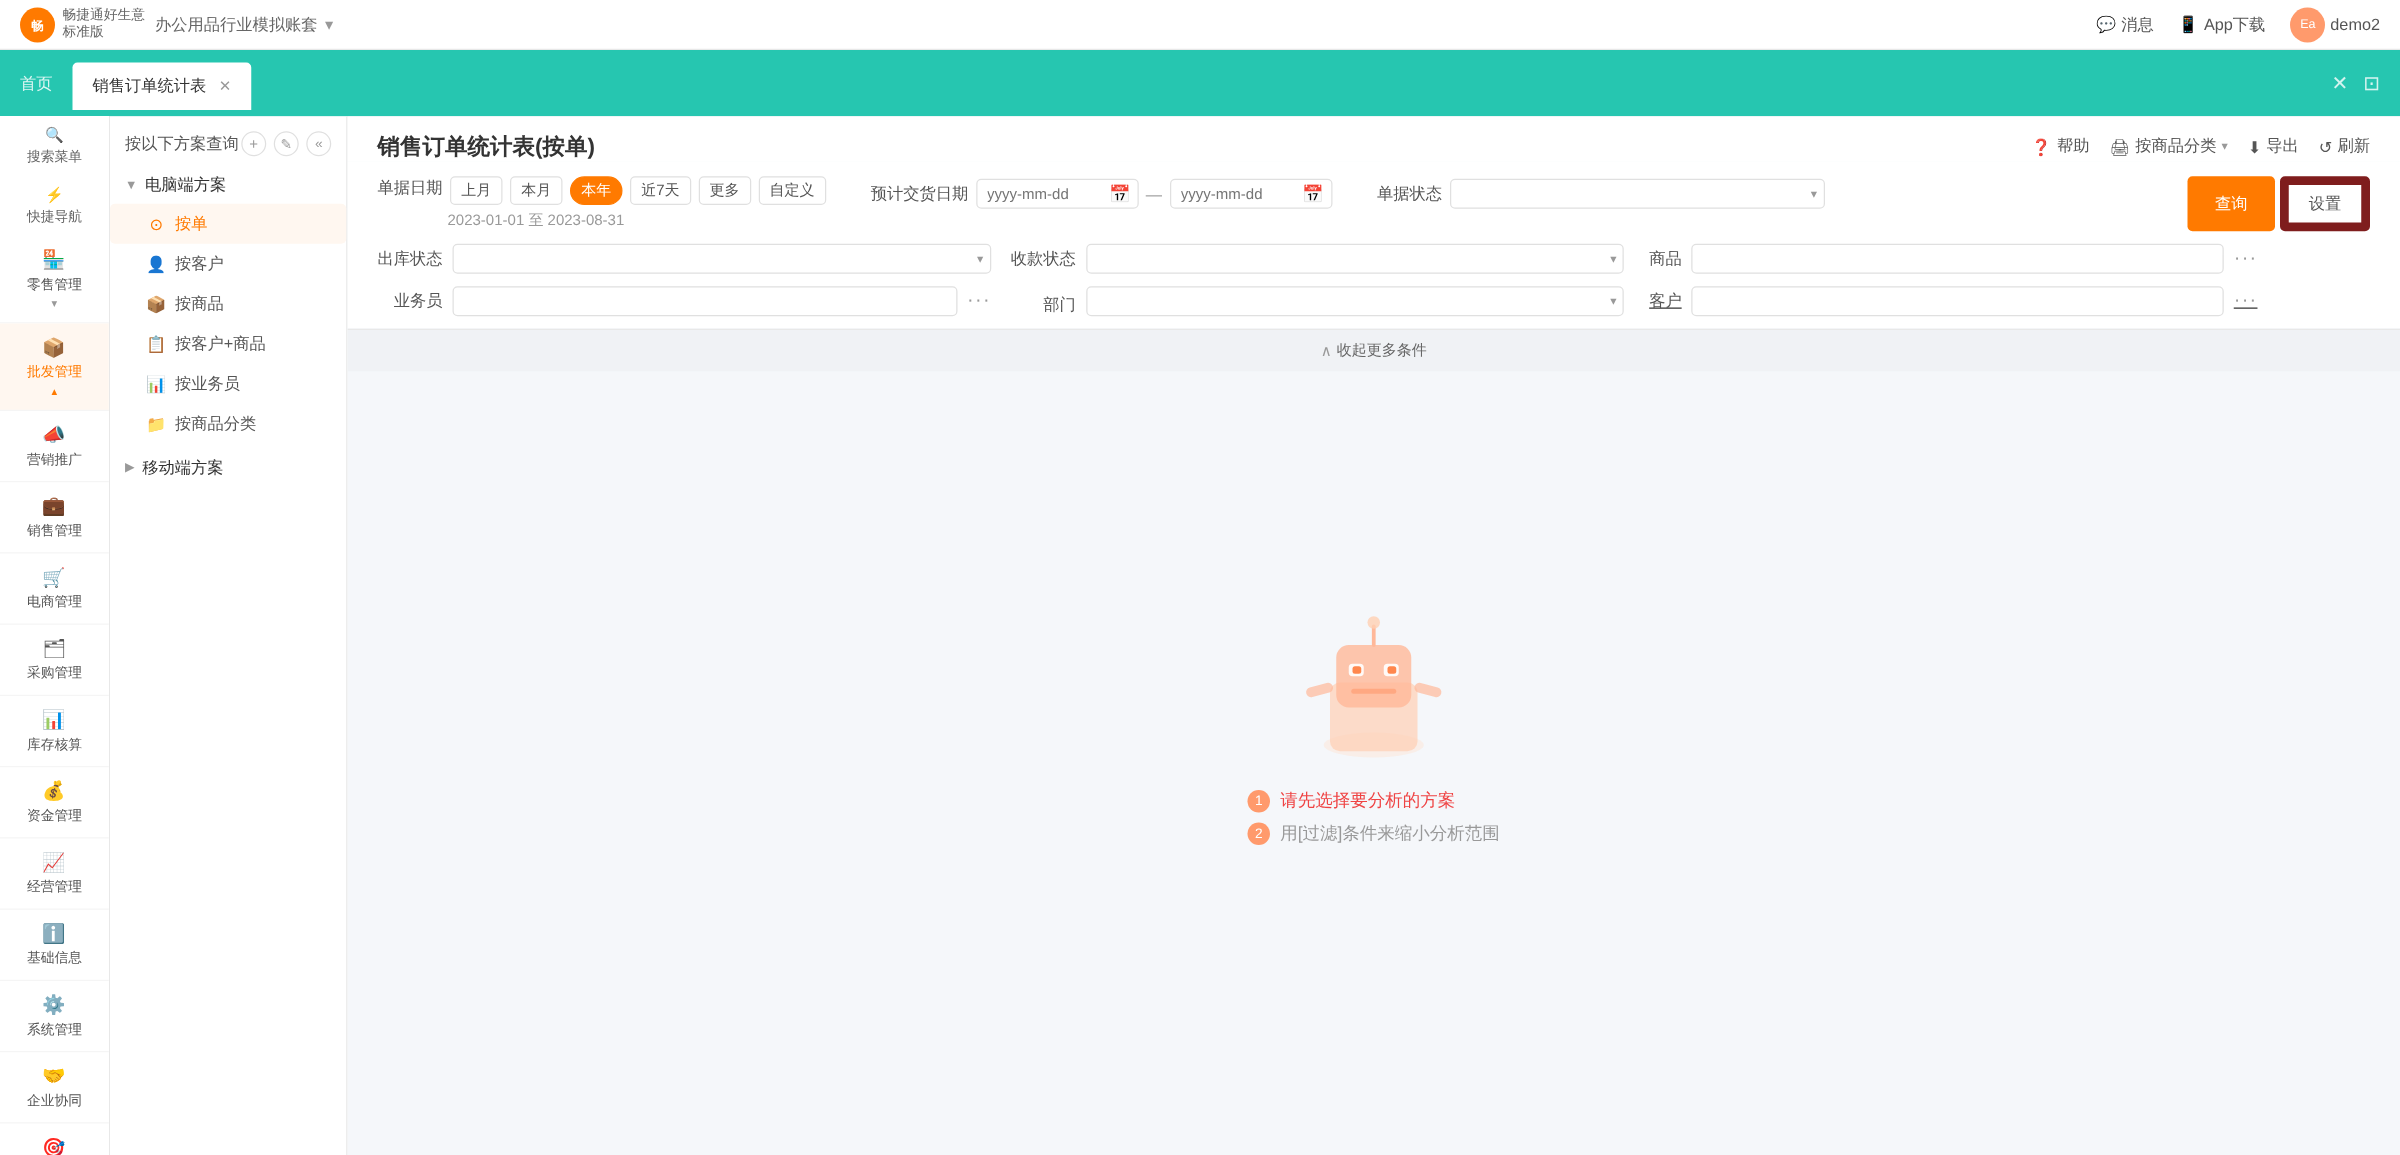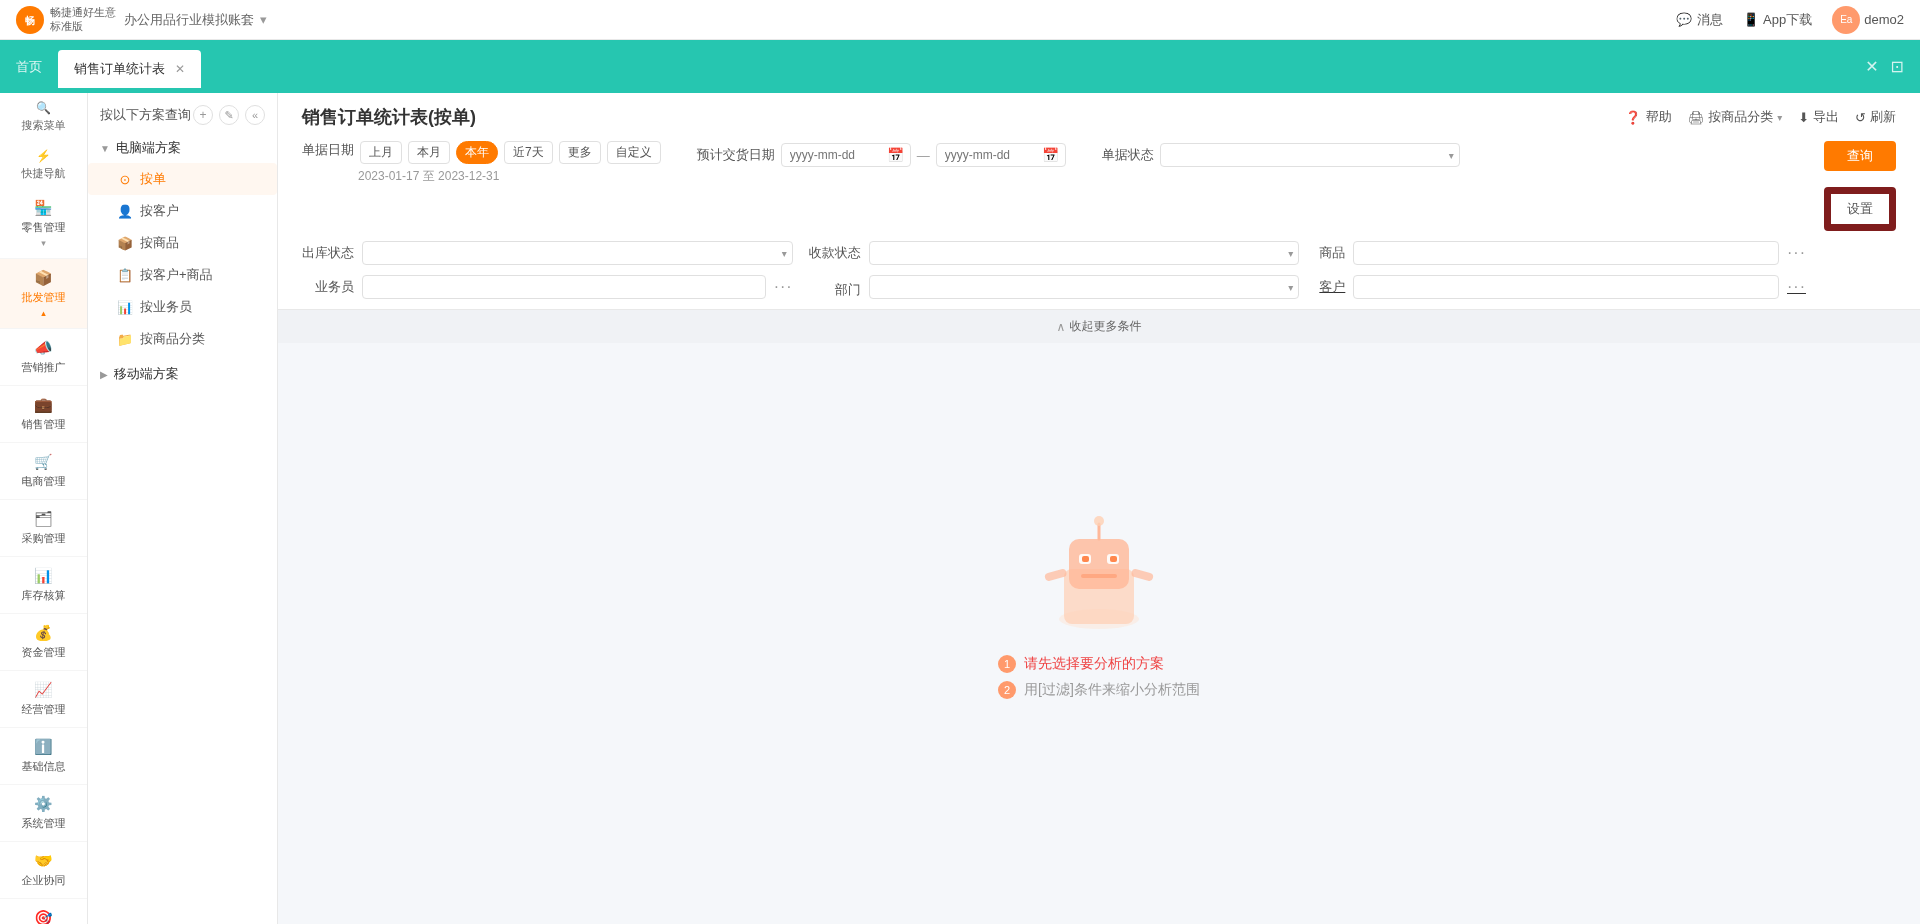--- a/index.html
+++ b/index.html
@@ -275,21 +275,21 @@
         <div style="display:flex; flex-direction:column; gap:4px;">
           <div style="display:flex; align-items:flex-start; gap:6px;">
             <span style="color:#555; font-size:13px; white-space:nowrap;">单据日期</span>
             <button class="date-btn">上月</button>
             <button class="date-btn">本月</button>
             <button class="date-btn active">本年</button>
             <button class="date-btn">近7天</button>
             <button class="date-btn">更多</button>
             <button class="date-btn">自定义</button>
           </div>
-          <span style="font-size:12px; color:#999; padding-left:56px;">2023-01-17 至 2023-12-31</span>
+          <span style="font-size:12px; color:#999; padding-left:56px;">2023-01-01 至 2023-08-31</span>
         </div>
 
         <div style="display:flex; align-items:center; gap:6px; margin-left:20px; padding-top:2px;">
           <span style="color:#555; font-size:13px; white-space:nowrap;">预计交货日期</span>
           <div style="position:relative; display:inline-flex; align-items:center;">
             <input type="text" class="date-input" placeholder="yyyy-mm-dd" style="">
             <span class="cal-icon" style="position:absolute;right:6px;">📅</span>
           </div>
           <span style="color:#999;">—</span>
           <div style="position:relative; display:inline-flex; align-items:center;">
@@ -299,21 +299,21 @@
         </div>
 
         <div style="display:flex; align-items:center; gap:6px; margin-left:20px; padding-top:2px;">
           <span style="color:#555; font-size:13px; white-space:nowrap;">单据状态</span>
           <div class="select-wrap">
             <select class="filter-select" style="width:300px;"></select>
             <span class="chevron">▾</span>
           </div>
         </div>
 
-        <div style="display:flex; flex-direction:column; gap:16px; margin-left:auto;">
+        <div style="display:flex; flex-direction:row; gap:4px; margin-left:auto;">
           <button class="btn-primary" style="min-width:70px;">查询</button>
           <button class="btn-secondary" style="min-width:70px;">设置</button>
         </div>
       </div>
 
       <div style="display:grid; grid-template-columns: 1fr 1fr 1fr; gap:12px 16px; margin-bottom:10px; padding-right:90px;">
         <div style="display:flex; align-items:center; gap:8px;">
           <span style="color:#555; font-size:13px; white-space:nowrap; min-width:52px; text-align:right;">出库状态</span>
           <div class="select-wrap" style="flex:1;">
             <select class="filter-select" style="width:100%;"></select>

